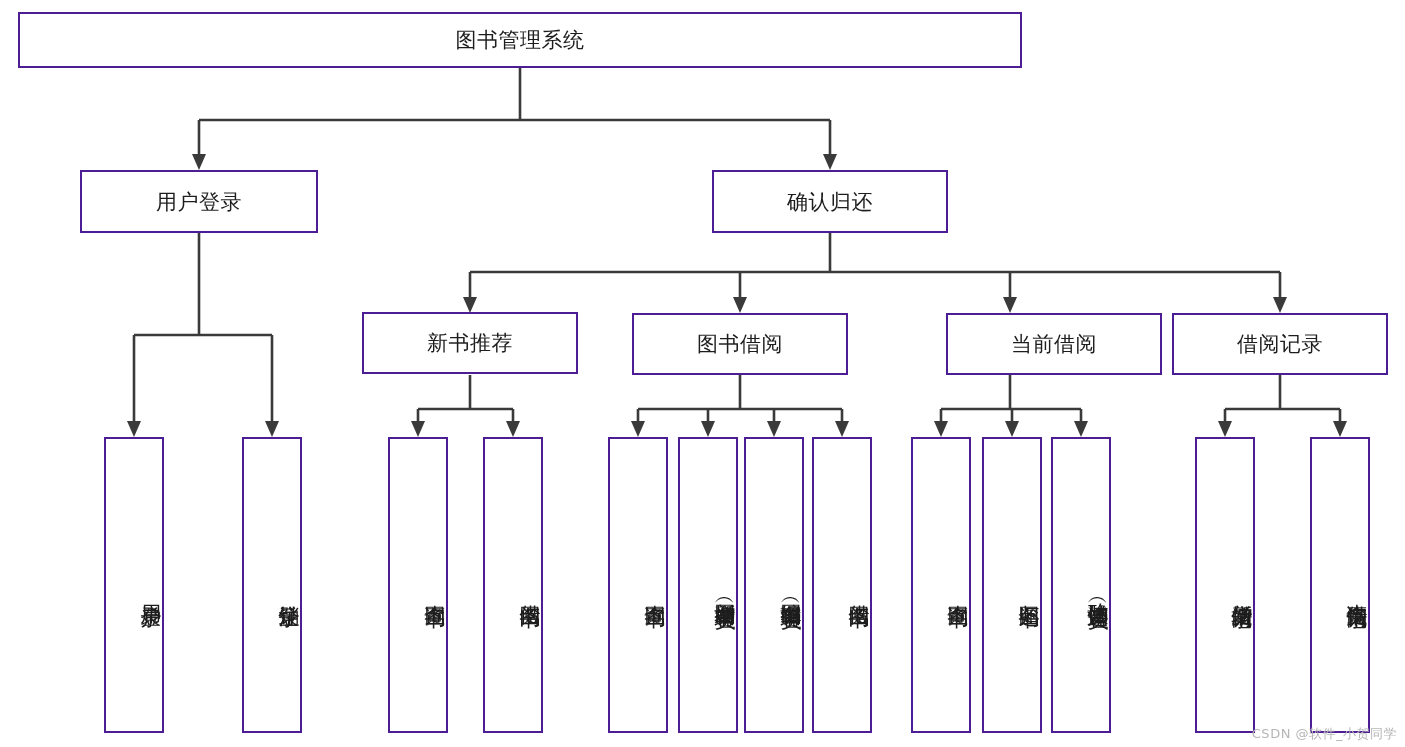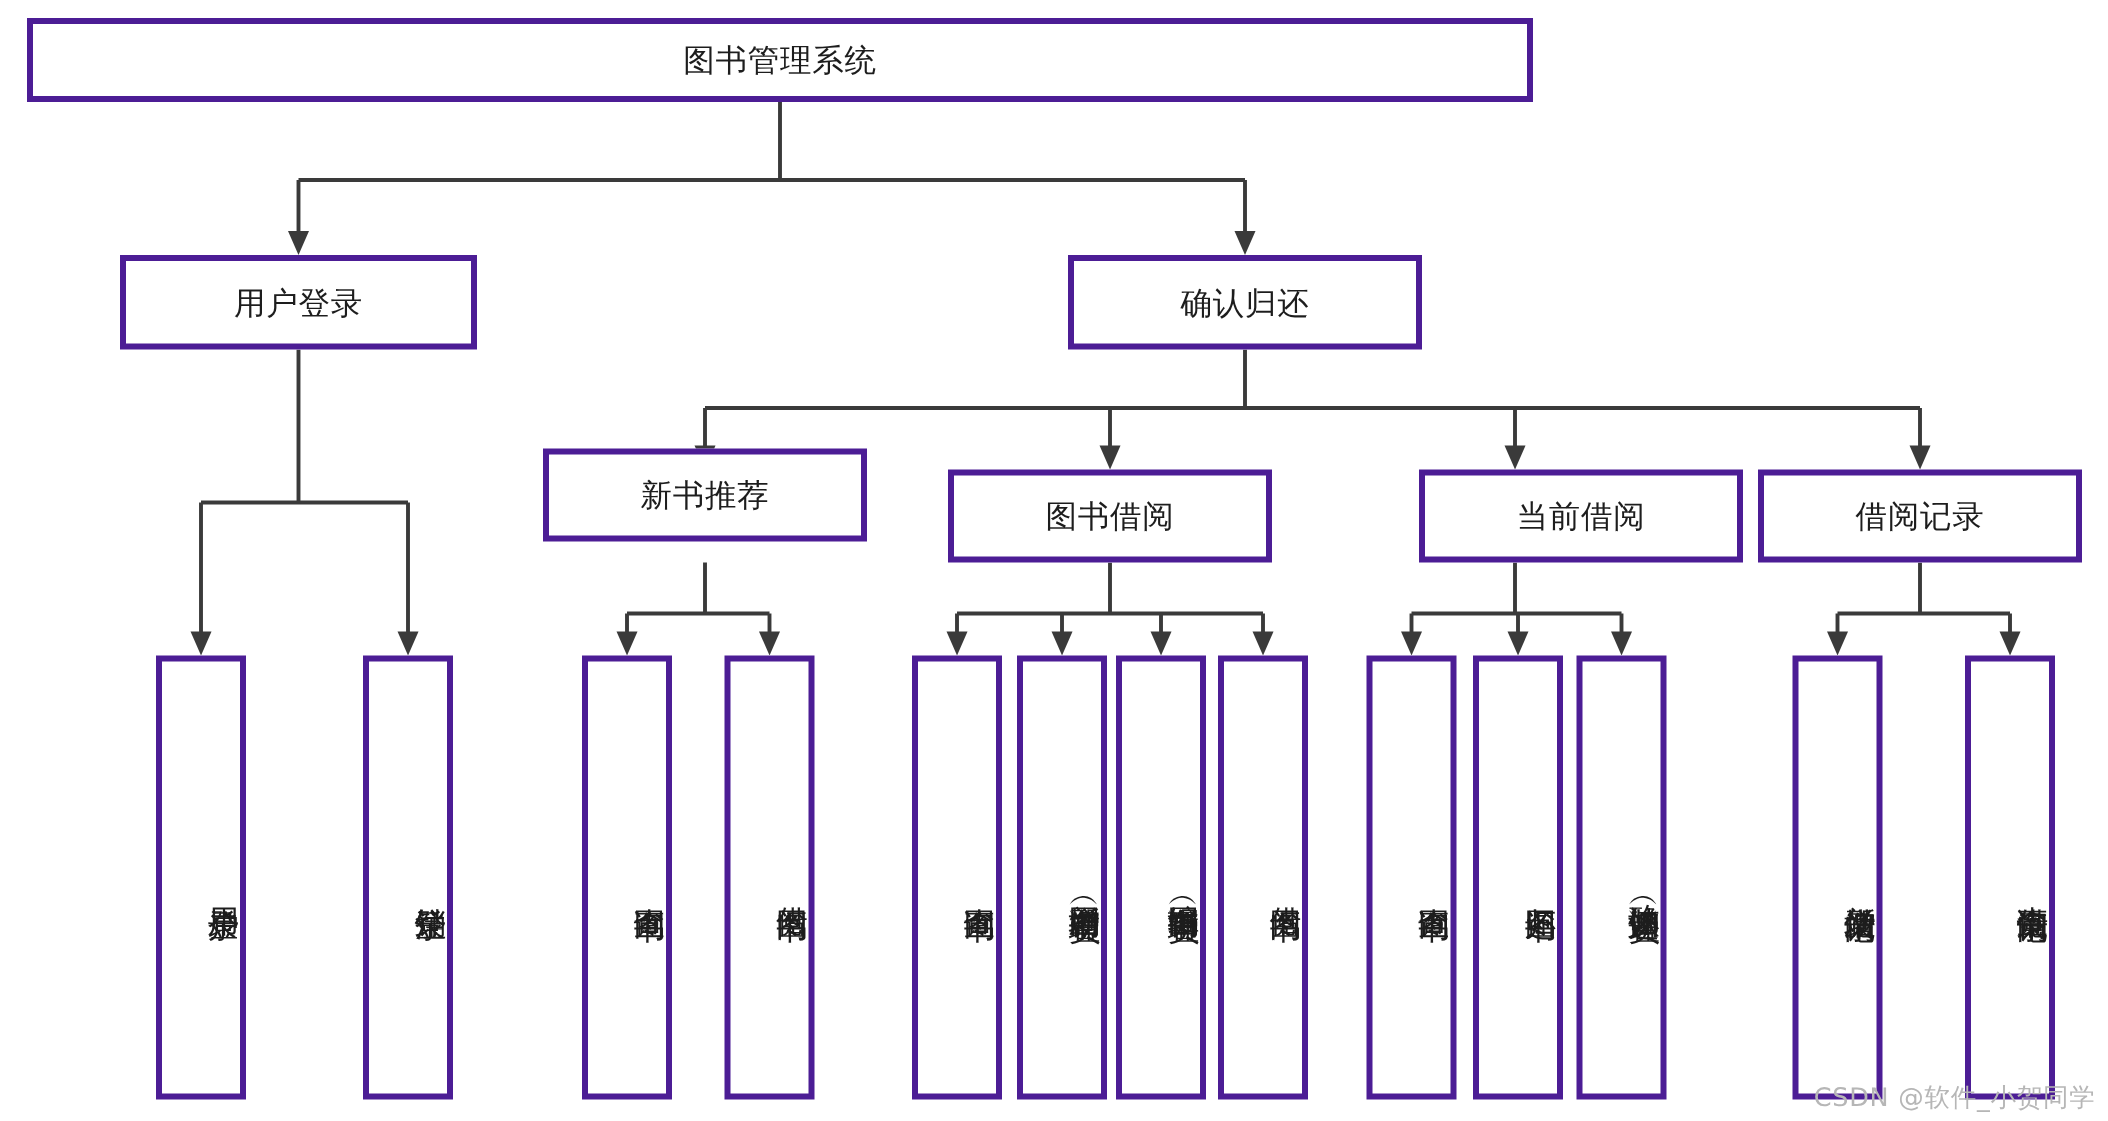--- a/index.html
+++ b/index.html
@@ -22,21 +22,21 @@
     left: 0;
     top: 0;
     width: 1405px;
     height: 747px;
     pointer-events: none;
   }
   .node {
     position: absolute;
     box-sizing: border-box;
     background: #ffffff;
-    border: 4px solid #4c1d95;
+    border: 2px solid #4c1d95;
     display: flex;
     align-items: center;
     justify-content: center;
     color: #1d1d1d;
   }
   .node.horiz {
     font-size: 21px;
     letter-spacing: 0.5px;
   }
   .node.vert {
@@ -50,21 +50,21 @@
     padding-top: 10px;
   }
   .node.vert span {
     writing-mode: vertical-rl;
     text-orientation: upright;
   }
   .watermark {
     position: absolute;
     right: 8px;
     bottom: 4px;
-    font-size: 17px;
+    font-size: 13px;
     color: #b6b6b6;
     letter-spacing: 0.5px;
     white-space: nowrap;
   }
 </style>
 </head>
 <body>
 
 <div id="canvas">
   <svg id="wires" viewBox="0 0 1405 747" xmlns="http://www.w3.org/2000/svg">
@@ -124,21 +124,21 @@
   <div id="nodes">
       <div class="node horiz" style="left: 18px; top: 12px; width: 1004px; height: 56px;">
         <span>图书管理系统</span>
       </div>
       <div class="node horiz" style="left: 80px; top: 170px; width: 238px; height: 63px;">
         <span>用户登录</span>
       </div>
       <div class="node horiz" style="left: 712px; top: 170px; width: 236px; height: 63px;">
         <span>确认归还</span>
       </div>
-      <div class="node horiz" style="left: 362px; top: 299px; width: 216px; height: 62px;">
+      <div class="node horiz" style="left: 362px; top: 312px; width: 216px; height: 62px;">
         <span>新书推荐</span>
       </div>
       <div class="node horiz" style="left: 632px; top: 313px; width: 216px; height: 62px; align-items: center;">
         <span>图书借阅</span>
       </div>
       <div class="node horiz" style="left: 946px; top: 313px; width: 216px; height: 62px;">
         <span>当前借阅</span>
       </div>
       <div class="node horiz" style="left: 1172px; top: 313px; width: 216px; height: 62px; text-align: right;">
         <span>借阅记录</span>

